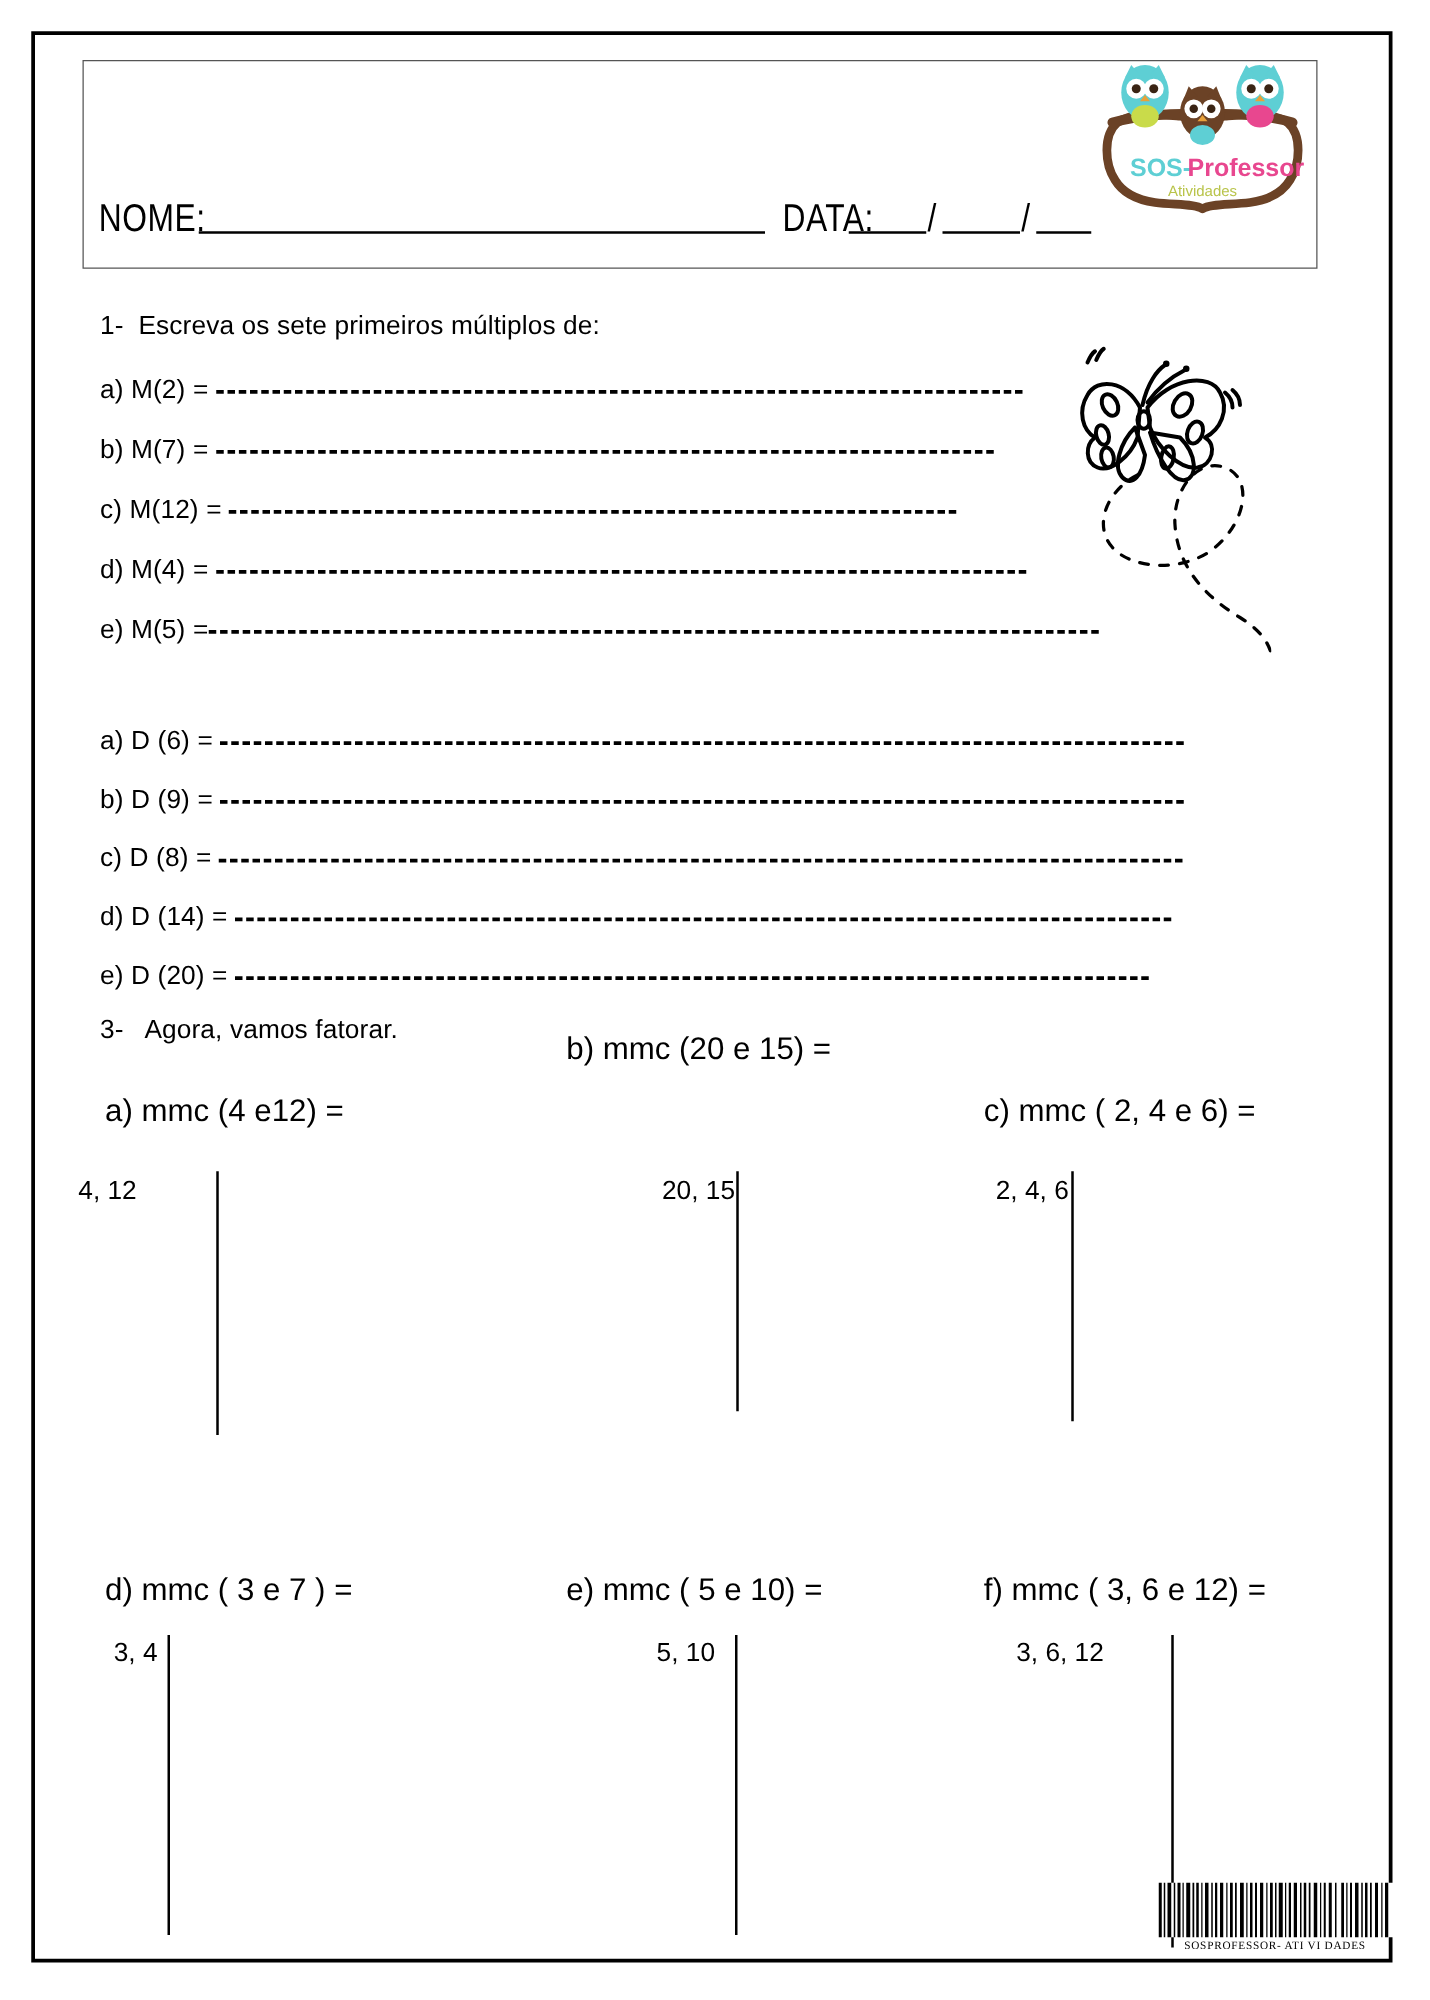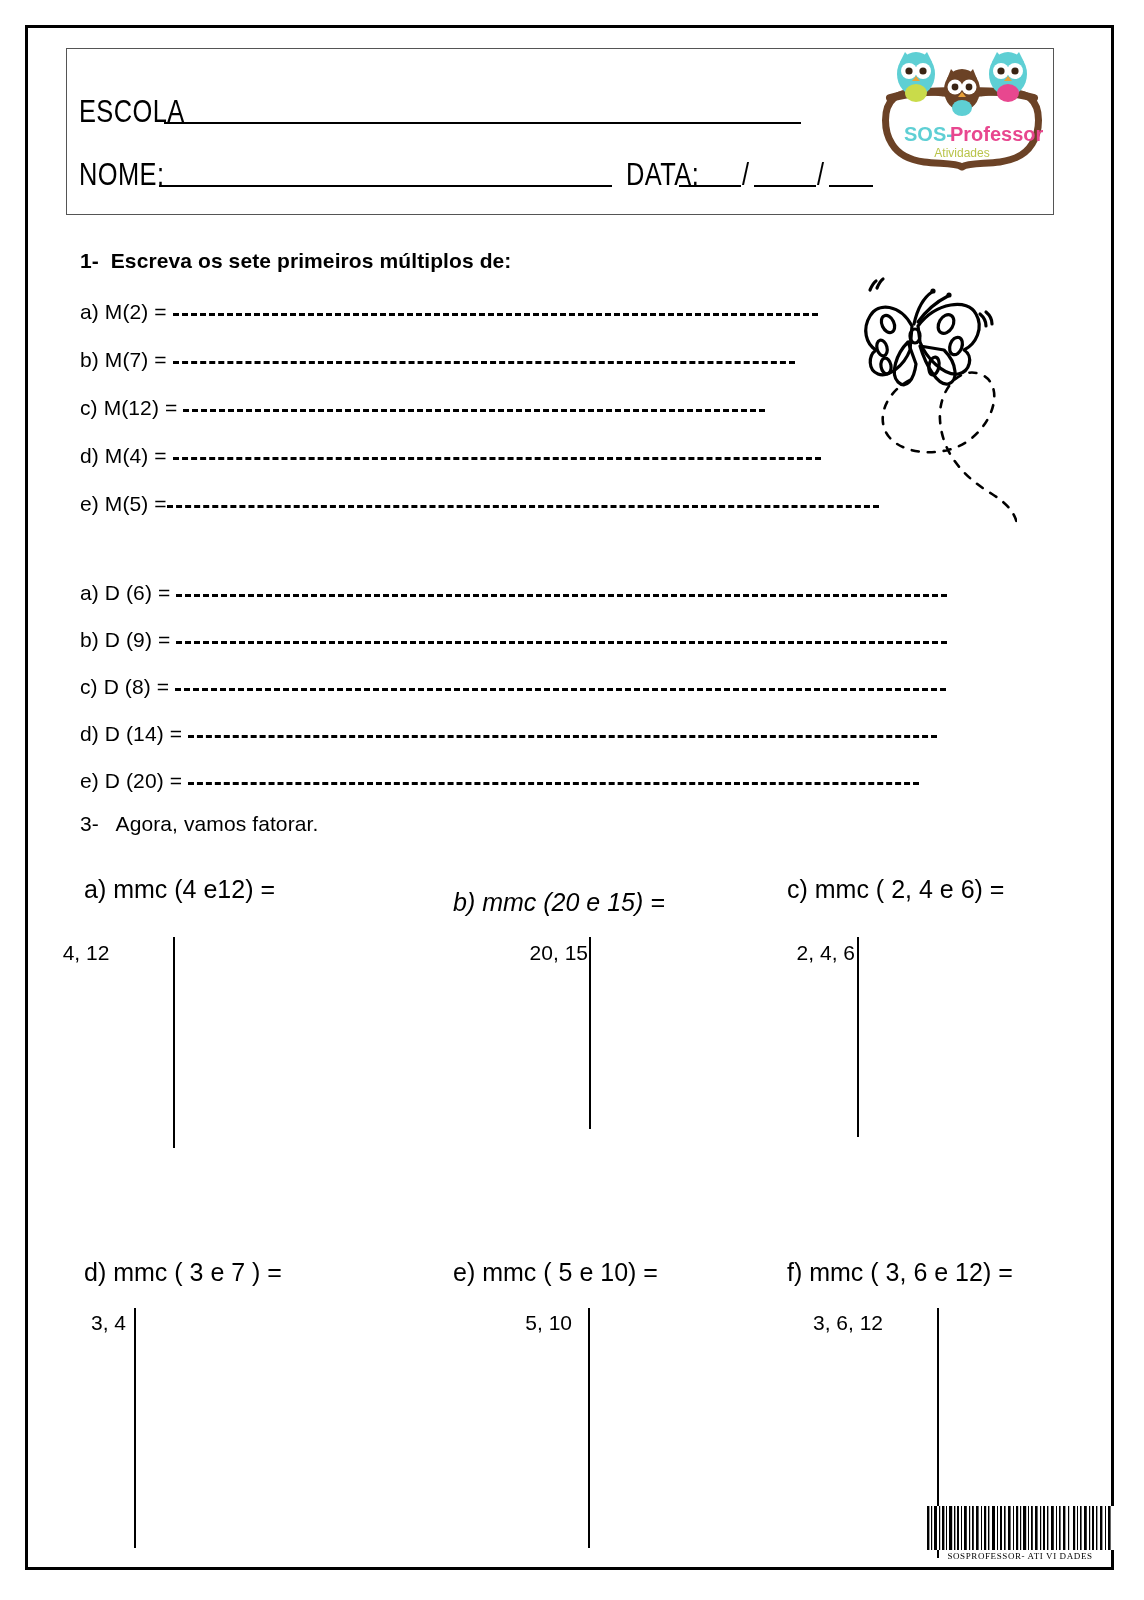--- a/index.html
+++ b/index.html
@@ -171,24 +171,20 @@
     white-space: nowrap;
   }
 </style>
 </head>
 <body>
 
 <div id="page-border"></div>
 
 <div id="header-box">
 
-  <div class="hdr-row" id="hdr-escola-row">
-    <span class="hdr-label">ESCOLA</span>
-    <span class="hdr-rule" id="escola-rule"></span>
-  </div>
 
   <div class="hdr-row" id="hdr-nome-row">
     <span class="hdr-label">NOME:</span>
     <span class="hdr-rule" id="nome-rule"></span>
     <span class="hdr-label" id="data-label">DATA:</span>
     <span class="data-blank" id="data-b1"></span>
     <span class="data-slash">/</span>
     <span class="data-blank" id="data-b2"></span>
     <span class="data-slash">/</span>
     <span class="data-blank" id="data-b3"></span>
@@ -281,21 +277,21 @@
     </g>
 
     <path d="M58,118 C34,130 22,158 38,176 C54,194 96,196 120,176
              C146,154 150,120 128,112 C106,104 86,130 88,158
              C90,190 110,214 140,232 C156,242 164,252 166,266" fill="none" stroke="#000" stroke-width="2.6" stroke-dasharray="7 9" stroke-linecap="round"></path>
   </svg>
 </div>
 
 <div id="content">
 
-  <div class="q-head" style="left:80px; top:249px;font-weight:bold;">
+  <div class="q-head" style="left:80px; top:249px;">
     <span>1-</span>&nbsp;
     <span>Escreva os sete primeiros múltiplos de:</span>
   </div>
 
   <div class="q-item" style="left:80px; top:300px;">
     <span class="q-marker">a)</span>&nbsp;
     <span class="q-label">M(2) =</span>&nbsp;
     <span class="blank-line" style="width:645px;"></span>
   </div>
   <div class="q-item" style="left:80px; top:348px;">
@@ -348,21 +344,21 @@
 
   <div class="q-head" style="left:80px; top:812px;">
     <span>3-</span>&nbsp;&nbsp;
     <span>Agora, vamos fatorar.</span>
   </div>
 
   <div class="fact-title" style="left:84px; top:875px;">a) mmc (4 e12) =</div>
   <div class="fact-nums" style="left:0px; top:941px; width:172px;text-align:center;">4, 12</div>
   <div class="fact-bar" style="left:173px; top:937px; height:211px;"></div>
 
-  <div class="fact-title" style="left:453px; top:888px;font-style:italic;">b) mmc (20 e 15) =</div>
+  <div class="fact-title" style="left:453px; top:825px;">b) mmc (20 e 15) =</div>
   <div class="fact-nums" style="left:400px; top:941px; width:188px;">20, 15</div>
   <div class="fact-bar" style="left:589px; top:937px; height:192px;"></div>
 
   <div class="fact-title" style="left:787px; top:875px;">c) mmc ( 2, 4 e 6) =</div>
   <div class="fact-nums" style="left:680px; top:941px; width:175px;">2, 4, 6</div>
   <div class="fact-bar" style="left:857px; top:937px; height:200px;"></div>
 
   <div class="fact-title" style="left:84px; top:1258px;">d) mmc ( 3 e 7 ) =</div>
   <div class="fact-nums" style="left:0px; top:1311px; width:126px;">3, 4</div>
   <div class="fact-bar" style="left:134px; top:1308px; height:240px;"></div>

